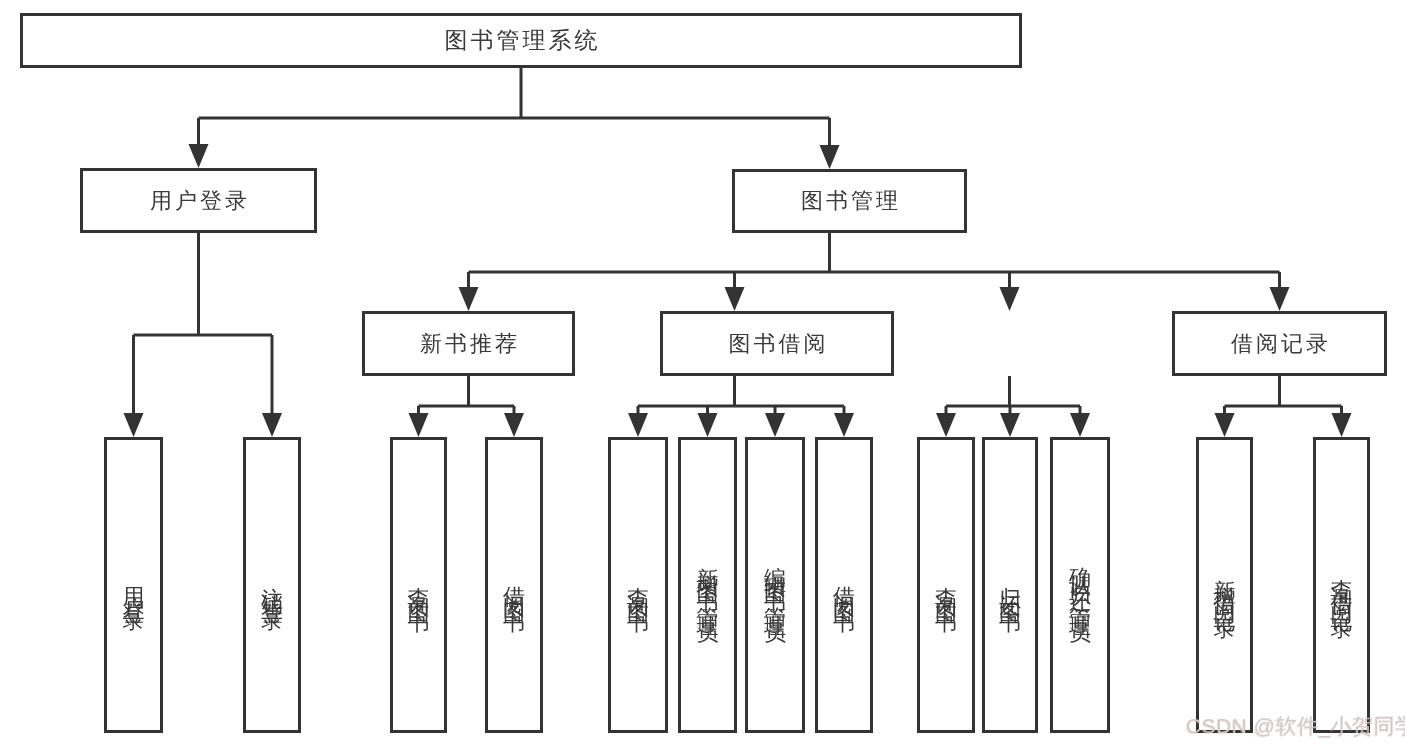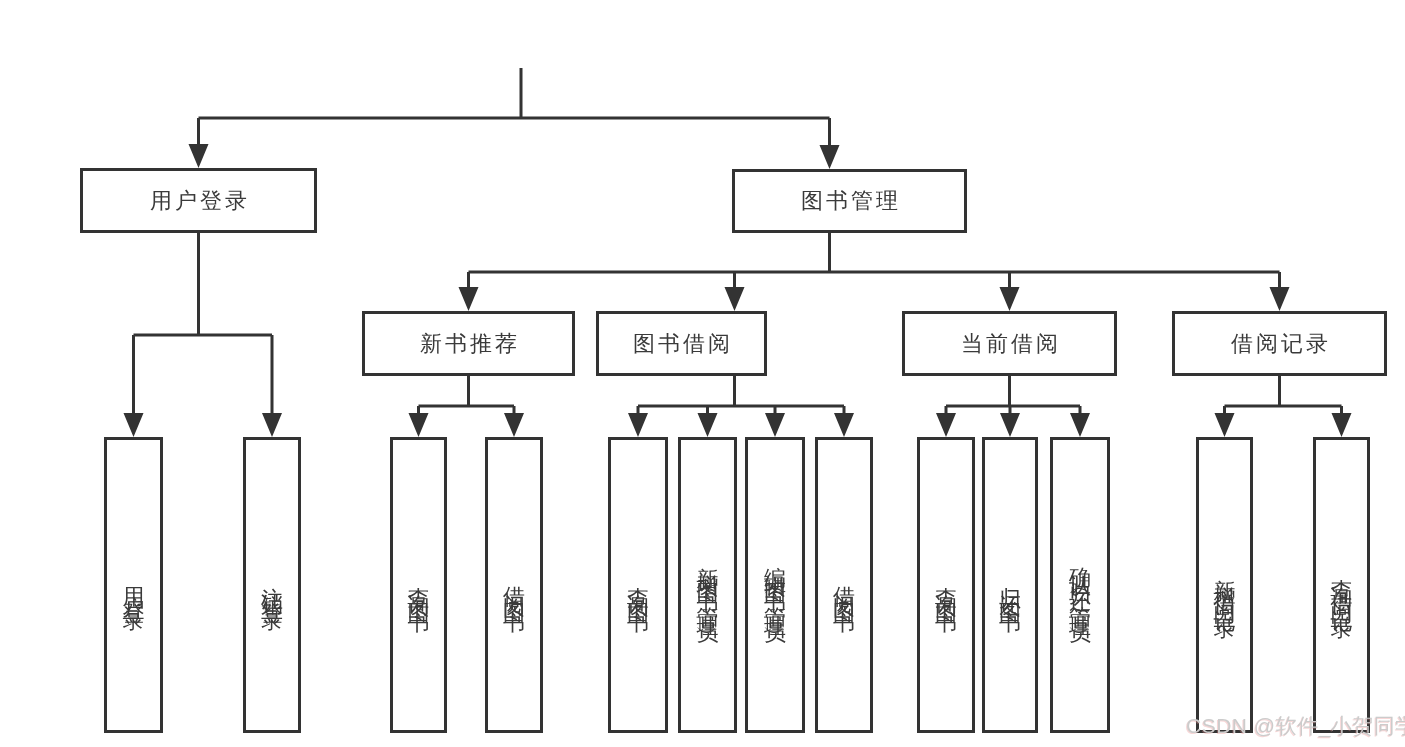--- a/index.html
+++ b/index.html
@@ -98,36 +98,36 @@
     <g>
       <path class="ln" d="M1009.5 376 V406 M946 406 H1080 M946 406 V415 M1010 406 V415 M1080 406 V415"></path>
       <path class="tri" d="M936 413 L956 413 L946 437 Z M1000 413 L1020 413 L1010 437 Z M1070 413 L1090 413 L1080 437 Z"></path>
     </g>
     <g>
       <path class="ln" d="M1279.5 376 V406 M1224.5 406 H1341.5 M1224.5 406 V415 M1341.5 406 V415"></path>
       <path class="tri" d="M1214.5 413 L1234.5 413 L1224.5 437 Z M1331.5 413 L1351.5 413 L1341.5 437 Z"></path>
     </g>
   </svg>
 
+  <div class="box root-box" style="left:20px; top:13px; width:1002px; height:55px;">
+    <span class="hlabel">图书管理系统</span>
+  </div>
 
   <div class="box" style="left:80px; top:168px; width:237px; height:65px;">
     <span class="hlabel">用户登录</span>
   </div>
   <div class="box" style="left:712px; top:169px; width:235px; height:64px;margin-left:20px;">
     <span class="hlabel">图书管理</span>
   </div>
 
   <div class="box mid" style="left:362px; width:213px;align-items:center;">
     <span class="hlabel">新书推荐</span>
   </div>
-  <div class="box mid" style="left:596px; width:171px;">
+  <div class="box mid" style="left:660px; width:234px;">
     <span class="hlabel">图书借阅</span>
-  </div>
-  <div class="box mid" style="left:902px; width:215px;">
-    <span class="hlabel">当前借阅</span>
   </div>
   <div class="box mid" style="left:1172px; width:215px;">
     <span class="hlabel">借阅记录</span>
   </div>
 
   <div class="box leaf" style="left:104px; width:59px;">
     <span class="vlabel">用户登录</span>
   </div>
   <div class="box leaf" style="left:243px; width:58px;">
     <span class="vlabel">注销登录</span>

